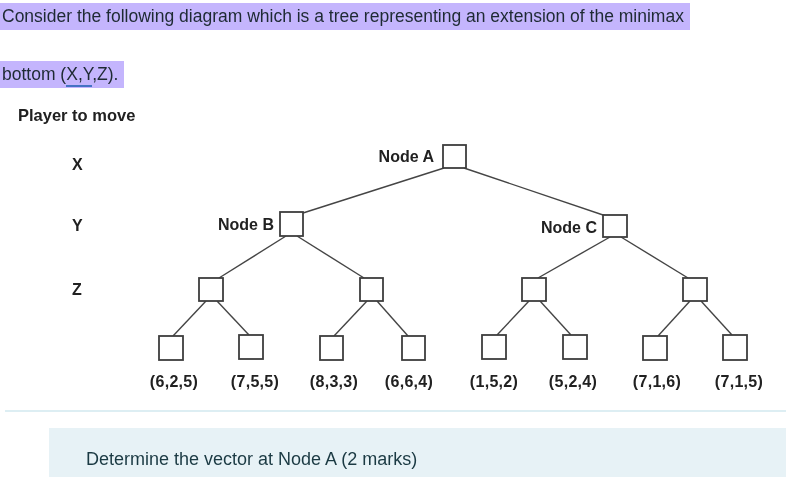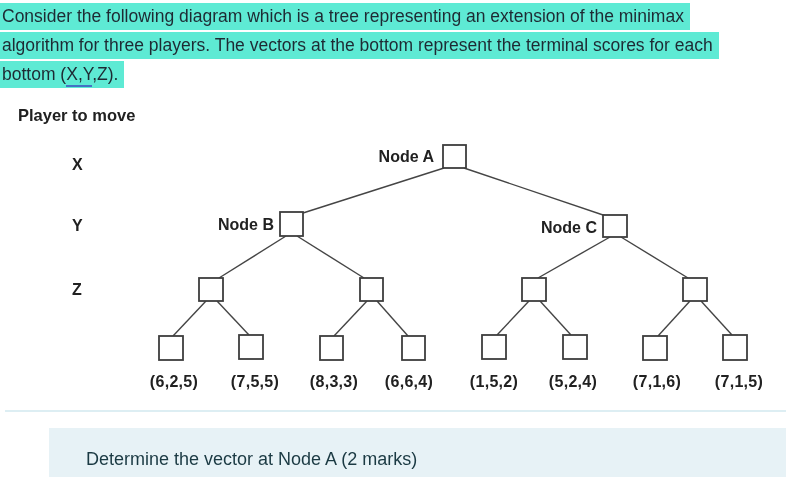--- a/index.html
+++ b/index.html
@@ -19,21 +19,21 @@
     position: absolute;
     left: 0;
     top: 2px;
     width: 786px;
     font-size: 17.5px;
     line-height: 29px;
     color: #1e2a33;
     white-space: nowrap;
   }
   .hl {
-    background: #5eead4;
+    background: #c4b5fd;
     padding: 3px 6px 4px 2px;
   }
   .xy-underline {
     border-bottom: 2px solid #4472c4;
     padding-bottom: 1px;
   }
   
   .diagram {
     position: absolute;
     left: 0;
@@ -84,21 +84,21 @@
     font-size: 18px;
     color: #1b3a43;
     white-space: nowrap;
   }
 </style>
 </head>
 <body>
 
 <div class="question">
   <span class="hl">Consider the following diagram which is a tree representing an extension of the minimax</span><br>
-  <span class="hl">algorithm for three players. The vectors at the bottom represent the terminal scores for each</span><br>
+  <br>
   <span class="hl"><span>bottom (</span><span class="xy-underline">X,Y</span><span>,Z).</span></span>
 </div>
 
 <svg class="diagram" viewBox="0 0 786 300">
 
   <g>
     <line class="edge" x1="444" y1="68" x2="303" y2="113"></line>
     <line class="edge" x1="464" y1="68" x2="606" y2="116"></line>
     <line class="edge" x1="286" y1="136" x2="219" y2="178"></line>
     <line class="edge" x1="297" y1="136" x2="364" y2="178"></line>

